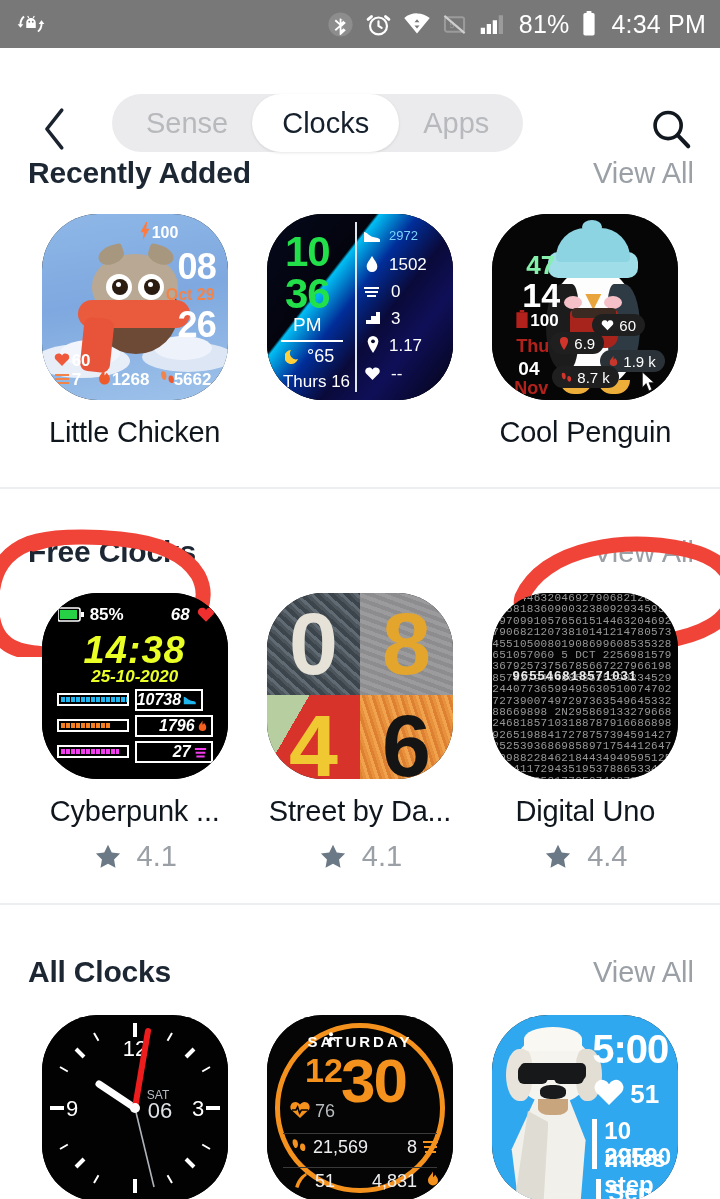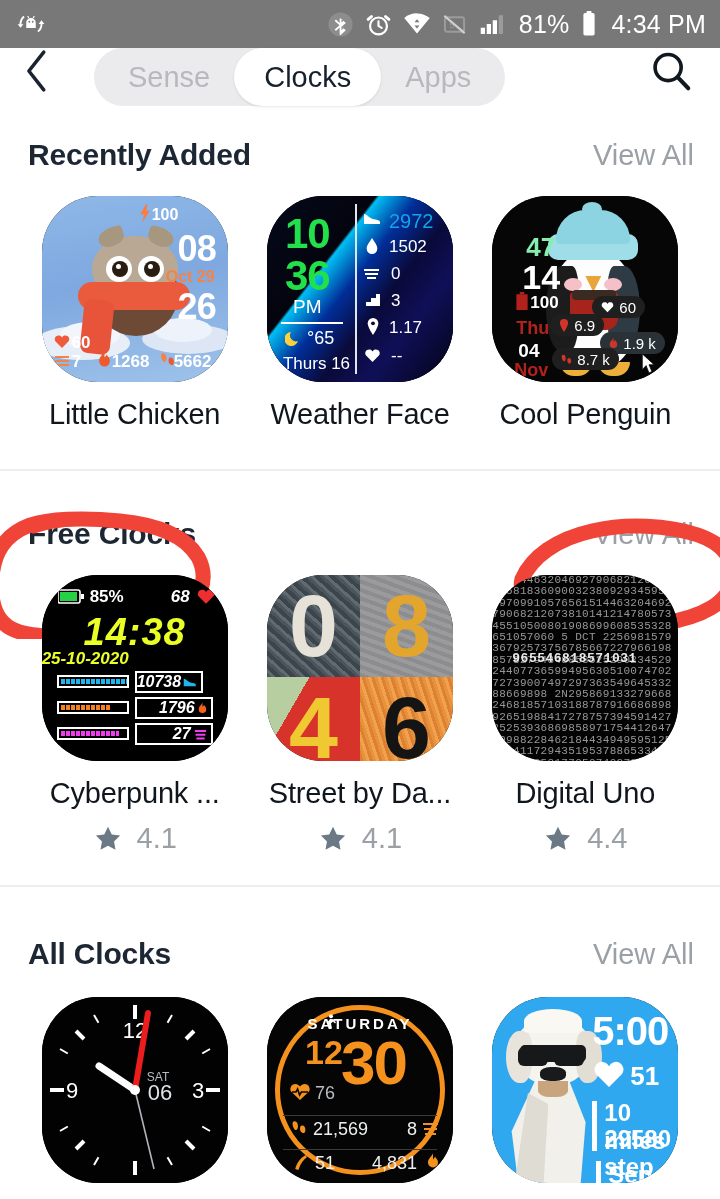--- a/index.html
+++ b/index.html
@@ -26,22 +26,23 @@
     font-size: 25px; font-weight: 400; letter-spacing: .2px;
     margin-left: 3px; margin-right: 1px;
   }
   .sb-time {
     font-size: 25px; font-weight: 400; letter-spacing: .2px;
     margin-left: 3px;
   }
 
   
   .topnav {
-    height: 86px; display: flex; align-items: flex-start;
-    padding: 0 26px 0 20px;
+    height: 86px; display: flex; align-items: flex-end;
+    padding: 0 26px 0 38px;
+    margin-top: 18px;
   }
   .backbtn { width: 52px; display: flex; align-items: center; justify-content: flex-start; }
   .segmented {
     background: #ebebed;
     border-radius: 40px;
     height: 58px;
     display: flex; align-items: center;
     padding: 0;
     margin-left: 22px;
   }
@@ -303,21 +304,21 @@
       <div style="position:absolute;left:14px;top:126px;width:62px;height:2px;background:#fff;"></div>
       <svg style="position:absolute;left:18px;top:132px;" width="18" height="18" viewBox="0 0 18 18">
           <path d="M13 13A6 6 0 0 1 6 4a7 7 0 1 0 7 9z" fill="#ffcf3c"></path>
         </svg>
       <span style="position:absolute;left:40px;top:132px;font-size:18px;color:#fff;">°65</span>
       <span style="position:absolute;left:16px;top:158px;font-size:17px;color:#fff;">Thurs 16</span>
 
       <svg style="position:absolute;left:96px;top:16px;" width="18" height="14" viewBox="0 0 18 14">
           <path d="M1 2c3 0 5 4 9 5 3 .8 7 1 7 3v2H1V2z" fill="#fff"></path>
         </svg>
-      <span style="position:absolute;left:122px;top:14px;font-size:20px;color:#0ea5e9;">2972</span>
+      <span style="position:absolute;left:122px;top:14px;font-size:13px;color:#7dd3fc;">2972</span>
       <svg style="position:absolute;left:98px;top:42px;" width="14" height="17" viewBox="0 0 12 16">
           <path d="M6 0C3 5 1 7 1 10a5 5 0 0 0 10 0c0-3-2-5-5-10z" fill="#fff"></path>
         </svg>
       <span style="position:absolute;left:122px;top:41px;font-size:17px;color:#fff;">1502</span>
       <svg style="position:absolute;left:96px;top:70px;" width="17" height="16" viewBox="0 0 17 16">
           <g fill="none" stroke="#fff" stroke-width="2">
             <path d="M1 4h15M2 8h13M4 12h9"></path>
           </g>
         </svg>
       <span style="position:absolute;left:124px;top:68px;font-size:17px;color:#fff;">0</span>
@@ -328,21 +329,20 @@
       <svg style="position:absolute;left:99px;top:122px;" width="14" height="17" viewBox="0 0 12 16">
           <path d="M6 0a5 5 0 0 0-5 5c0 4 5 11 5 11s5-7 5-11a5 5 0 0 0-5-5z" fill="#fff"></path>
           <circle cx="6" cy="5" r="1.8" fill="#0a1030"></circle>
         </svg>
       <span style="position:absolute;left:122px;top:122px;font-size:17px;color:#fff;">1.17</span>
       <svg style="position:absolute;left:97px;top:152px;" width="17" height="15" viewBox="0 0 16 15">
           <path d="M8 14 1.6 7.6a3.8 3.8 0 1 1 6.4-4 3.8 3.8 0 1 1 6.4 4L8 14z" fill="#fff"></path>
         </svg>
       <span style="position:absolute;left:124px;top:150px;font-size:17px;color:#fff;">--</span>
     </div>
-    <div class="card-name">Weather Face</div>
   </div>
 
   <div class="card">
     <div class="thumb">
       <div class="pg-bg"></div>
 
       <div style="position:absolute;left:58px;top:54px;width:86px;height:118px;background:#fdfdfd;border-radius:46% 46% 40% 40%;"></div>
       <div style="position:absolute;left:54px;top:70px;width:32px;height:86px;background:#1c1c1c;border-radius:50% 20% 30% 50%;"></div>
       <div style="position:absolute;left:116px;top:70px;width:32px;height:86px;background:#2e3a44;border-radius:20% 50% 50% 30%;"></div>
 
@@ -434,21 +434,21 @@
           <rect x="0" y="1" width="22" height="13" rx="2" fill="none" stroke="#fff" stroke-width="1.6"></rect>
           <rect x="2" y="3" width="17" height="9" fill="#27d145"></rect>
           <rect x="23" y="5" width="3" height="5" fill="#fff"></rect>
         </svg>
         <span style="position:absolute;left:48px;top:12px;font-size:17px;color:#fff;font-weight:700;">85%</span>
         <span style="position:absolute;right:38px;top:12px;font-size:17px;color:#fff;font-style:italic;font-weight:700;">68</span>
         <svg style="position:absolute;right:13px;top:13px;" width="18" height="17" viewBox="0 0 16 15">
             <path d="M8 14 1.6 7.6a3.8 3.8 0 1 1 6.4-4 3.8 3.8 0 1 1 6.4 4L8 14z" fill="#ef2f2f"></path>
           </svg>
         <div style="position:absolute;left:0;right:0;top:36px;text-align:center;font-size:38px;font-style:italic;font-weight:700;color:#eaff26;letter-spacing:1px;">14:38</div>
-        <div style="position:absolute;left:0;right:0;top:74px;text-align:left;font-size:17px;font-style:italic;font-weight:700;color:#eaff26;">25-10-2020</div>
+        <div style="position:absolute;left:0;right:0;top:74px;text-align:center;font-size:17px;font-style:italic;font-weight:700;color:#eaff26;">25-10-2020</div>
 
         <div class="cp-bar" style="position:absolute;left:15px;top:100px;width:72px;">
           <div style="position:absolute;inset:2px;width:66px;background:repeating-linear-gradient(90deg,#1fb6f0 0 4px,#000 4px 5px);"></div>
         </div>
         <div class="cp-box" style="position:absolute;left:93px;top:96px;width:68px;height:22px;font-size:16px;padding-right:4px;">
           <span>10738</span>
           <svg width="14" height="11" viewBox="0 0 18 14" style="margin-left:2px;">
               <path d="M1 2c3 0 5 4 9 5 3 .8 7 1 7 3v2H1V2z" fill="#1fb6f0"></path>
             </svg>
         </div>

